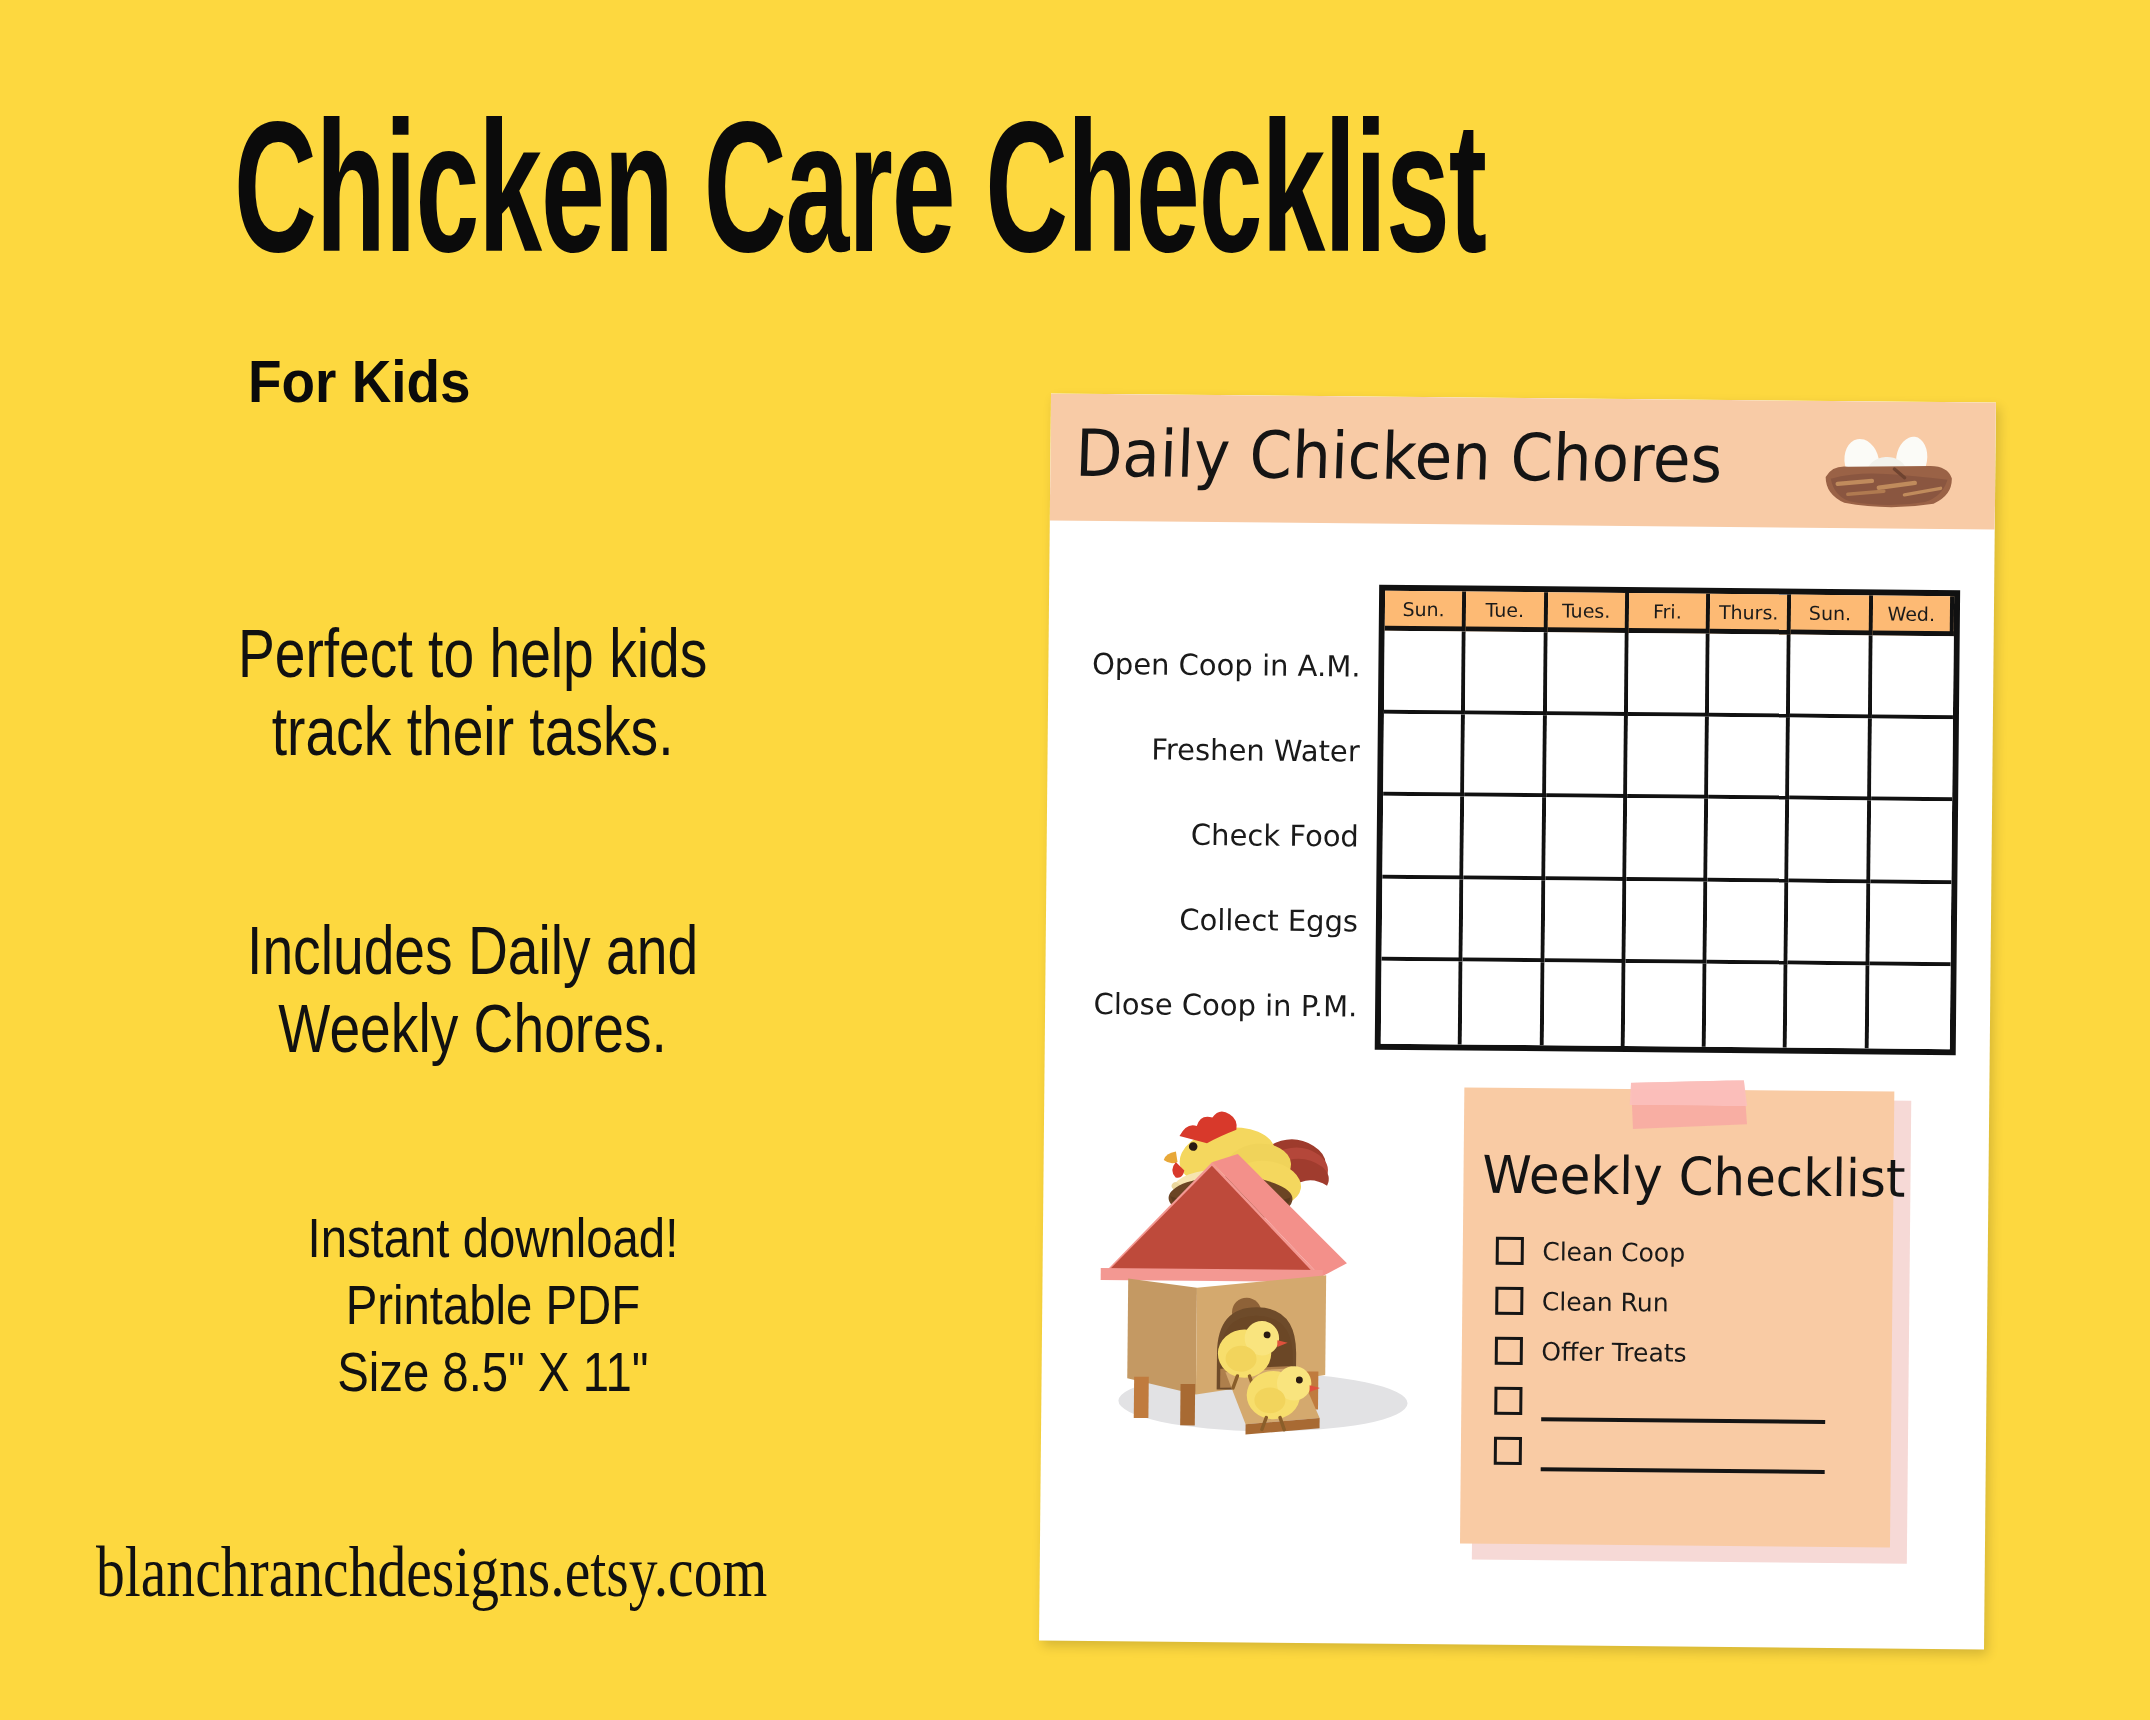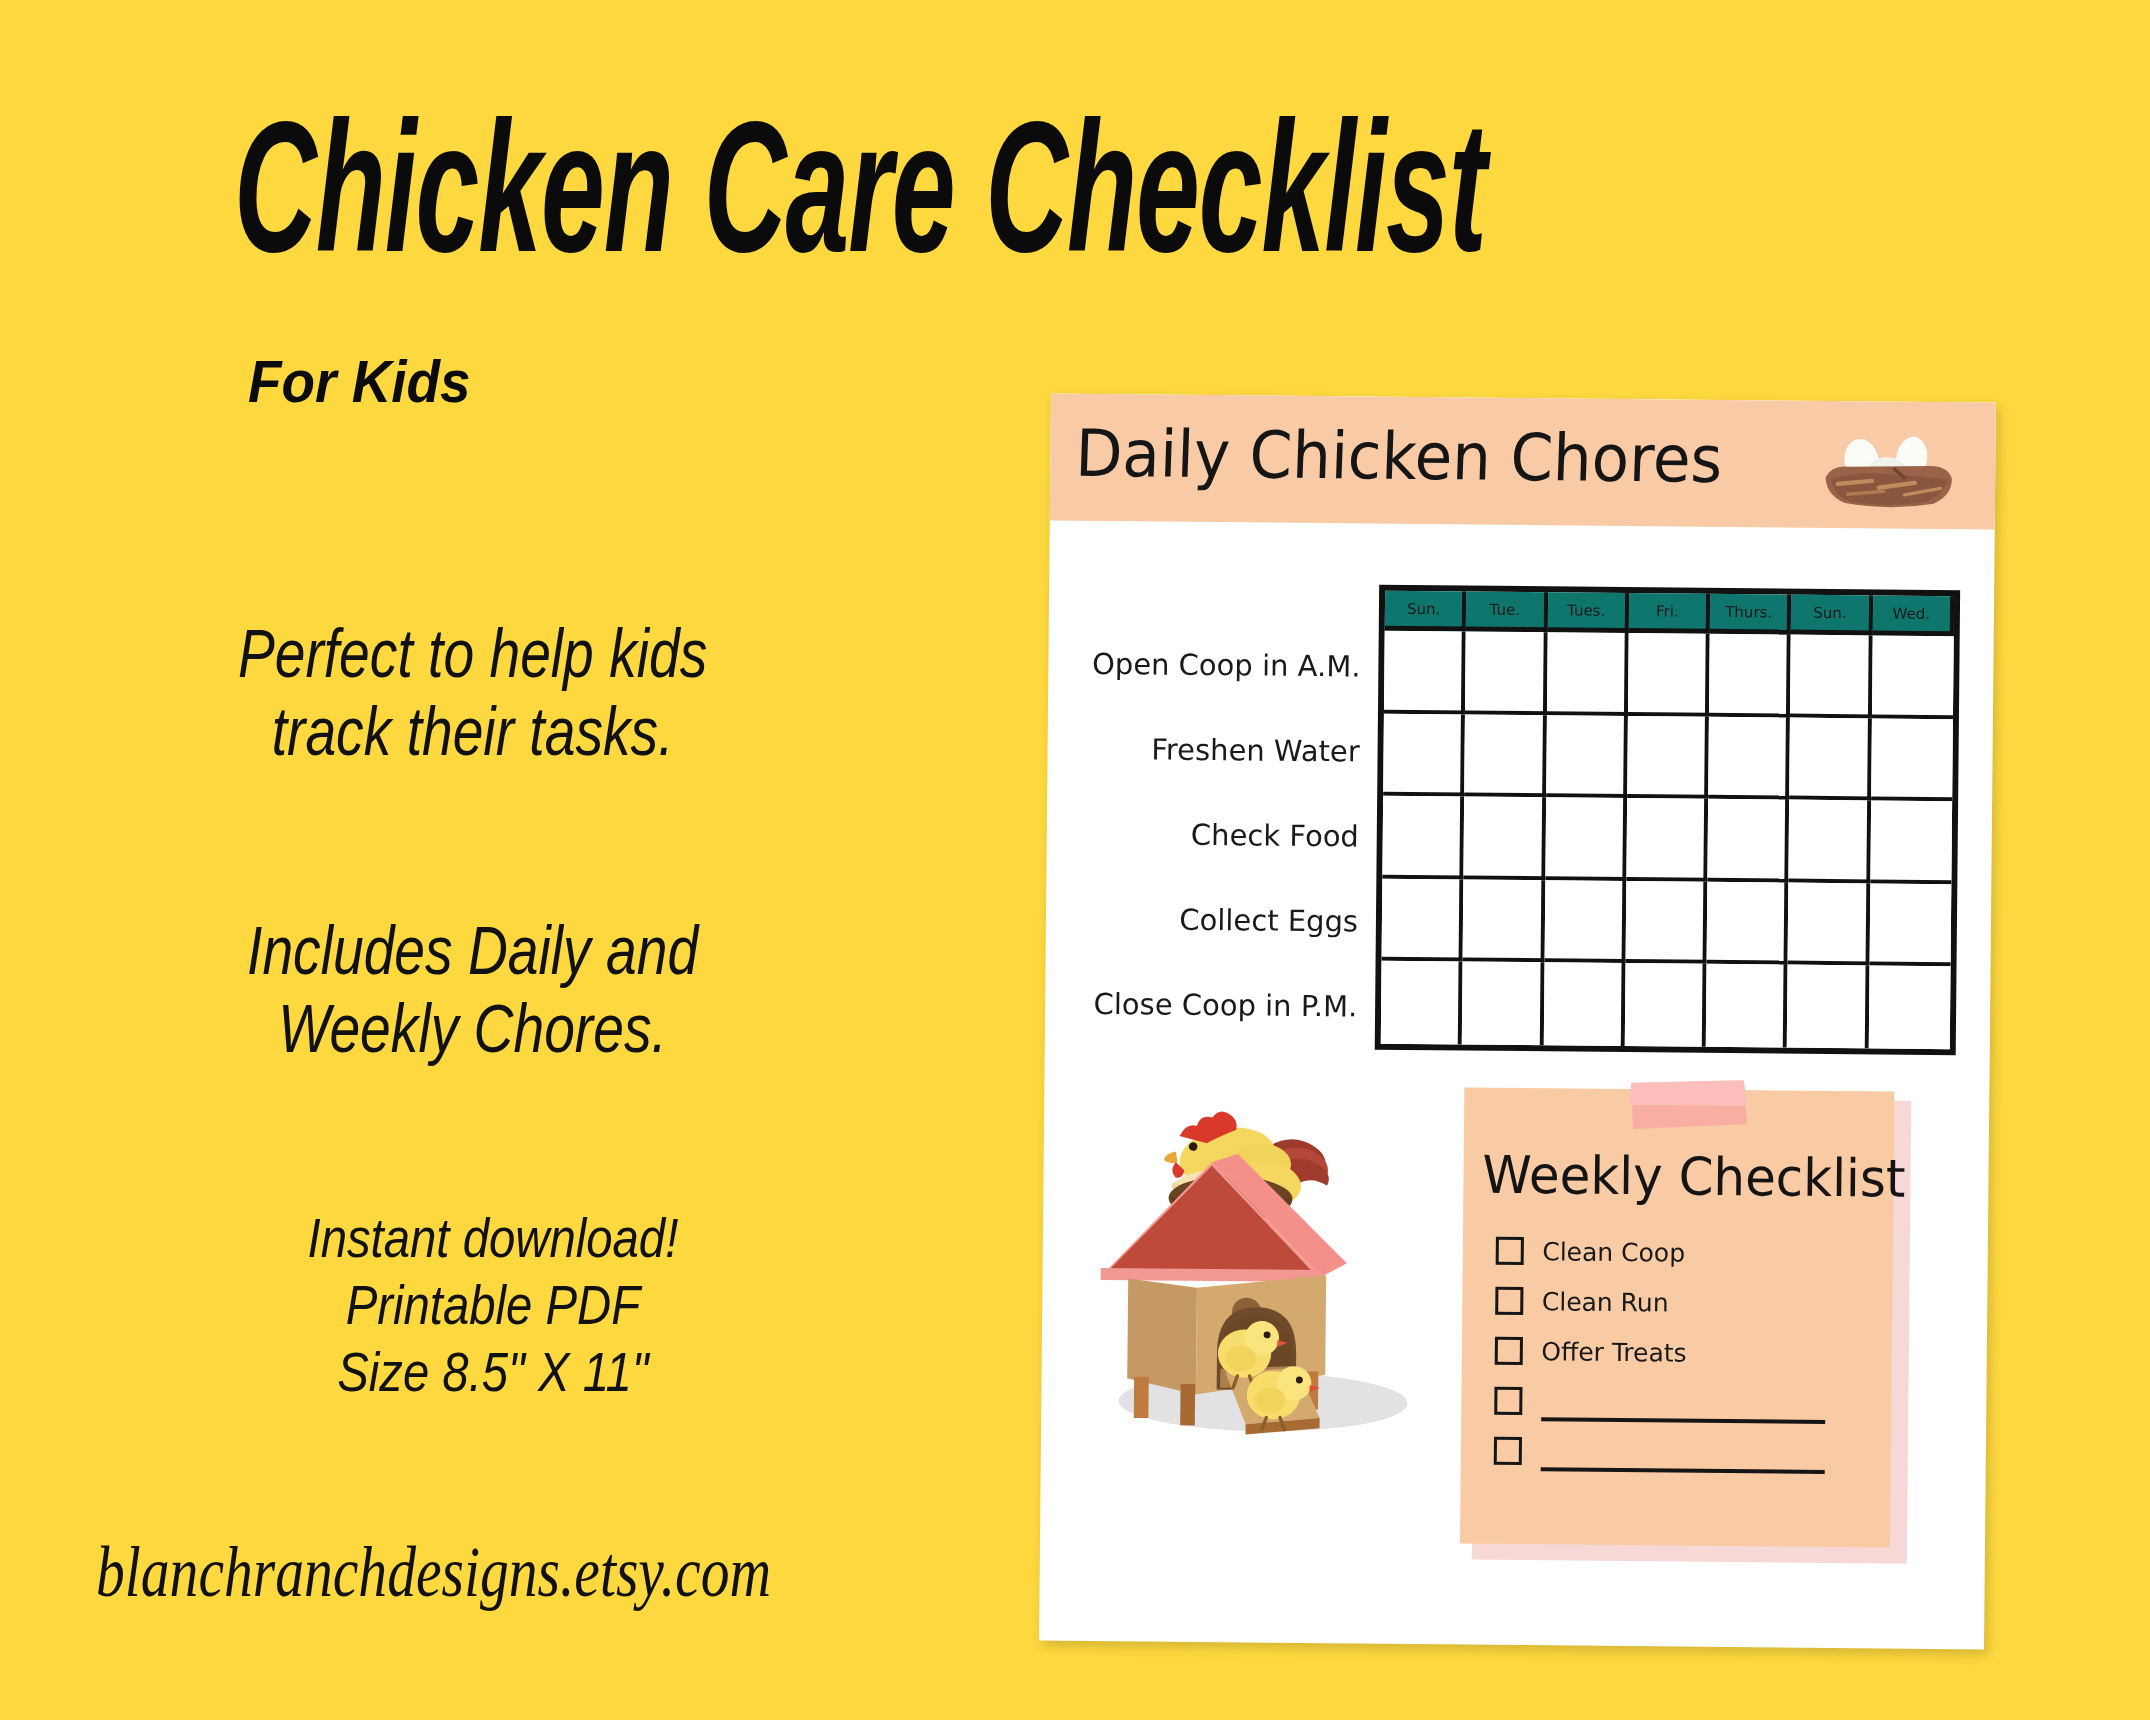--- a/index.html
+++ b/index.html
@@ -6,21 +6,21 @@
   body{
     width:2151px;height:1721px;
     background:#FDD83F;
     font-family:"Liberation Sans",sans-serif;
     overflow:hidden;
     position:relative;
   }
 
   
   #left-col{
-    position:absolute;left:0;top:0;width:1032px;height:1721px;font-style:italic;
+    position:absolute;left:0;top:0;width:1032px;height:1721px;
   }
 
   #page-title{
     position:absolute;left:234px;top:95px;
     font-family:"Liberation Sans Narrow","Liberation Sans",sans-serif;
     font-weight:700;
     font-size:185px;
     line-height:1;
     letter-spacing:-1.7px;
     color:#0b0b0b;
@@ -112,26 +112,26 @@
     position:absolute;
     left:330px;top:188px;
     width:581px;height:465px;
     border:6px solid #111;
     box-sizing:border-box;
     display:grid;
     grid-template-rows:40px repeat(5,1fr);
     grid-template-columns:repeat(7,1fr);
   }
   .day-head{
-    background:#0f766e;
+    background:#fdba74;
     border-right:4.3px solid #111;
     border-bottom:5.2px solid #111;
     display:flex;align-items:center;justify-content:center;
     font-family:"DejaVu Sans","Liberation Sans",sans-serif;
-    font-size:15px;color:#1a1a1a;
+    font-size:19px;color:#1a1a1a;
     box-sizing:border-box;
   }
   .day-head:last-child{border-right:none;}
   .grid-cell{
     background:#fff;
     border-right:4.3px solid #111;
     border-bottom:4.3px solid #111;
     box-sizing:border-box;
   }
   .grid-cell.c-last{border-right:none;}

